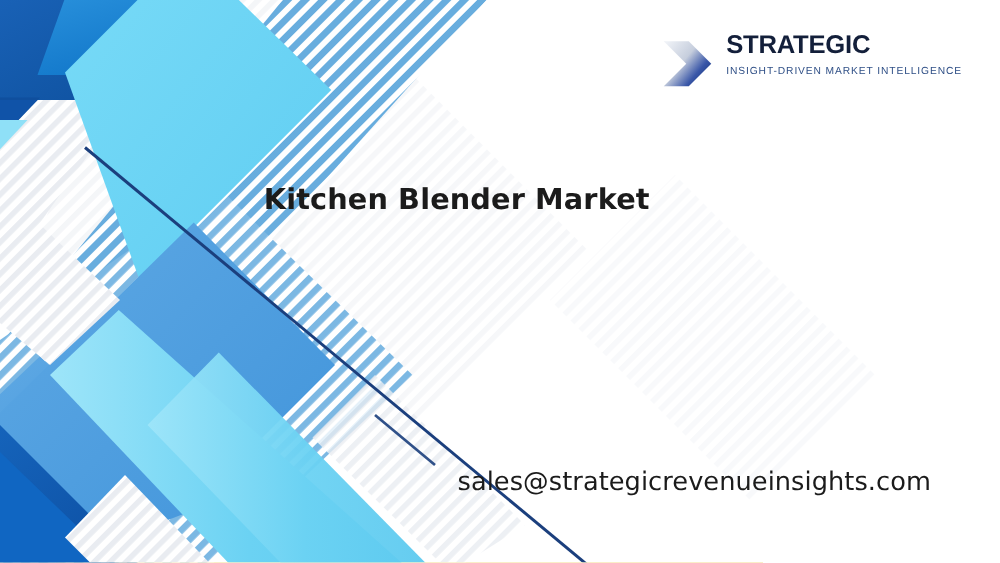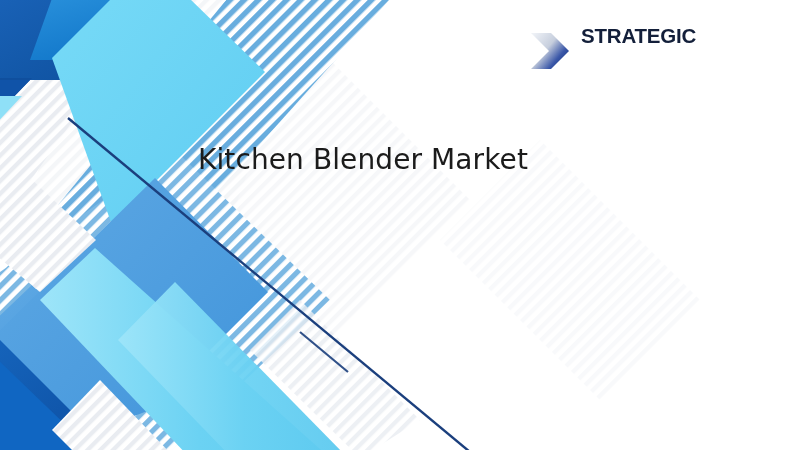--- a/index.html
+++ b/index.html
@@ -62,26 +62,26 @@
     line-height: 10px;
     letter-spacing: 0.72px;
     color: #2f4f86;
     white-space: nowrap;
     margin-top: 5px;
   }
 
   
   #title {
     position: absolute;
-    left: 198px;
+    left: 211px;
     top: 140px;
     font-family: "DejaVu Sans", sans-serif;
-    font-size: 28px;
+    font-size: 23px;
     line-height: 40px;
-    font-weight: 400;
+    font-weight: 700;
     color: #1b1b1b;
     letter-spacing: 0.1px;
     white-space: nowrap;
   }
 
   
   #email {
     position: absolute;
     left: 366px;
     top: 372px;
@@ -198,19 +198,21 @@
 
     <line x1="300" y1="332" x2="348" y2="372" stroke="#1b3f7d" stroke-width="2.2" opacity="0.9"></line>
   </svg>
 
   <div id="logo">
     <svg id="logo-mark" viewBox="0 0 48 48" xmlns="http://www.w3.org/2000/svg">
       <path d="M4 6 L24 6 L42 24 L24 42 L4 42 L22 24 Z" fill="url(#gChevron)"></path>
     </svg>
     <div id="logo-text-block">
       <div class="logo-line">STRATEGIC</div>
+      <div id="logo-tagline">INSIGHT-DRIVEN MARKET INTELLIGENCE</div>
     </div>
   </div>
 
   <div id="title">Kitchen Blender Market</div>
 
+  <div id="email">sales@strategicrevenueinsights.com</div>
 
 </div>
 
 </body></html>

